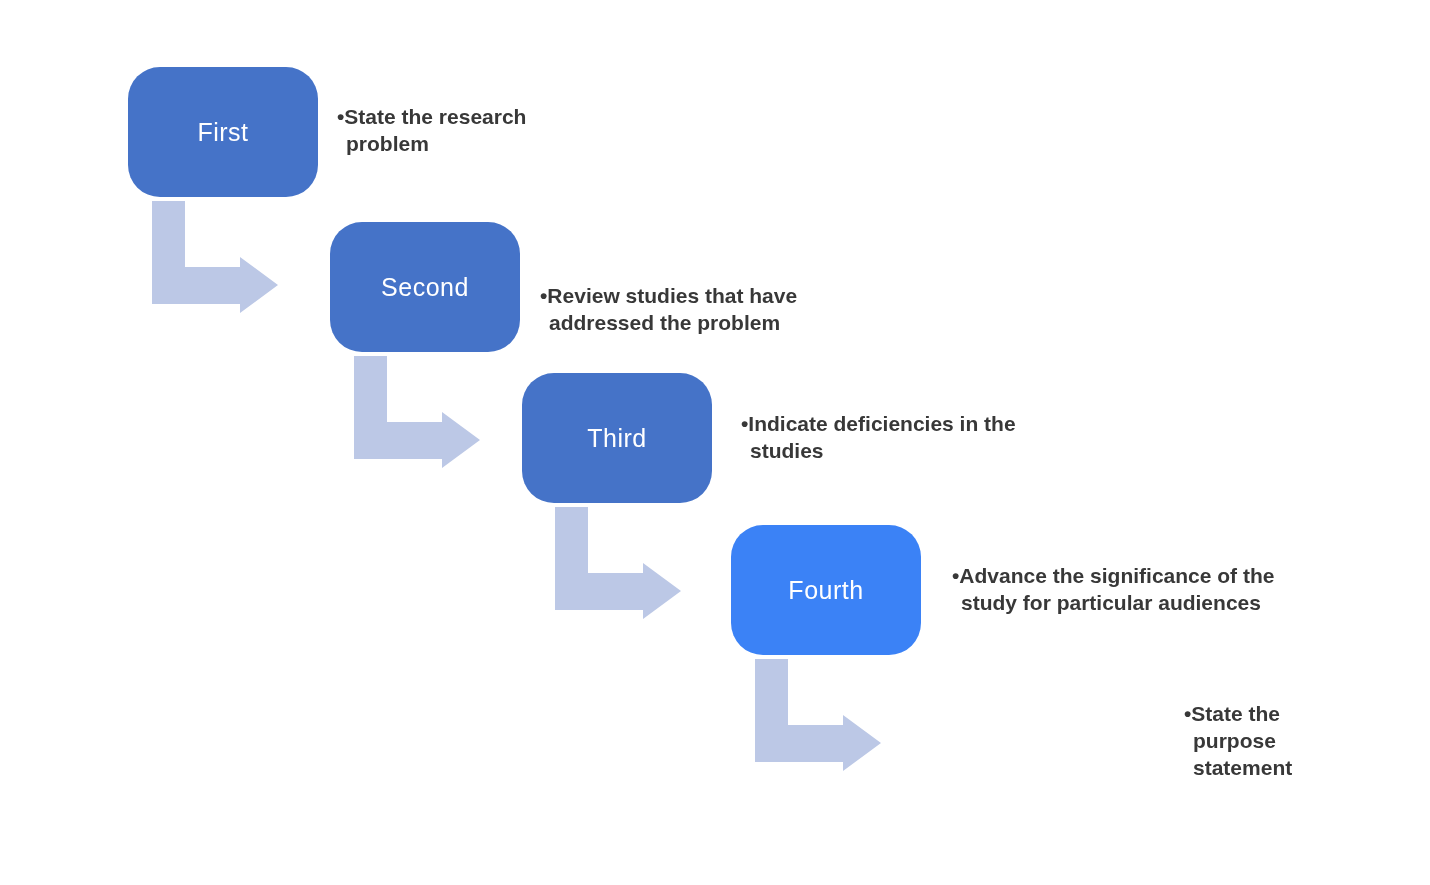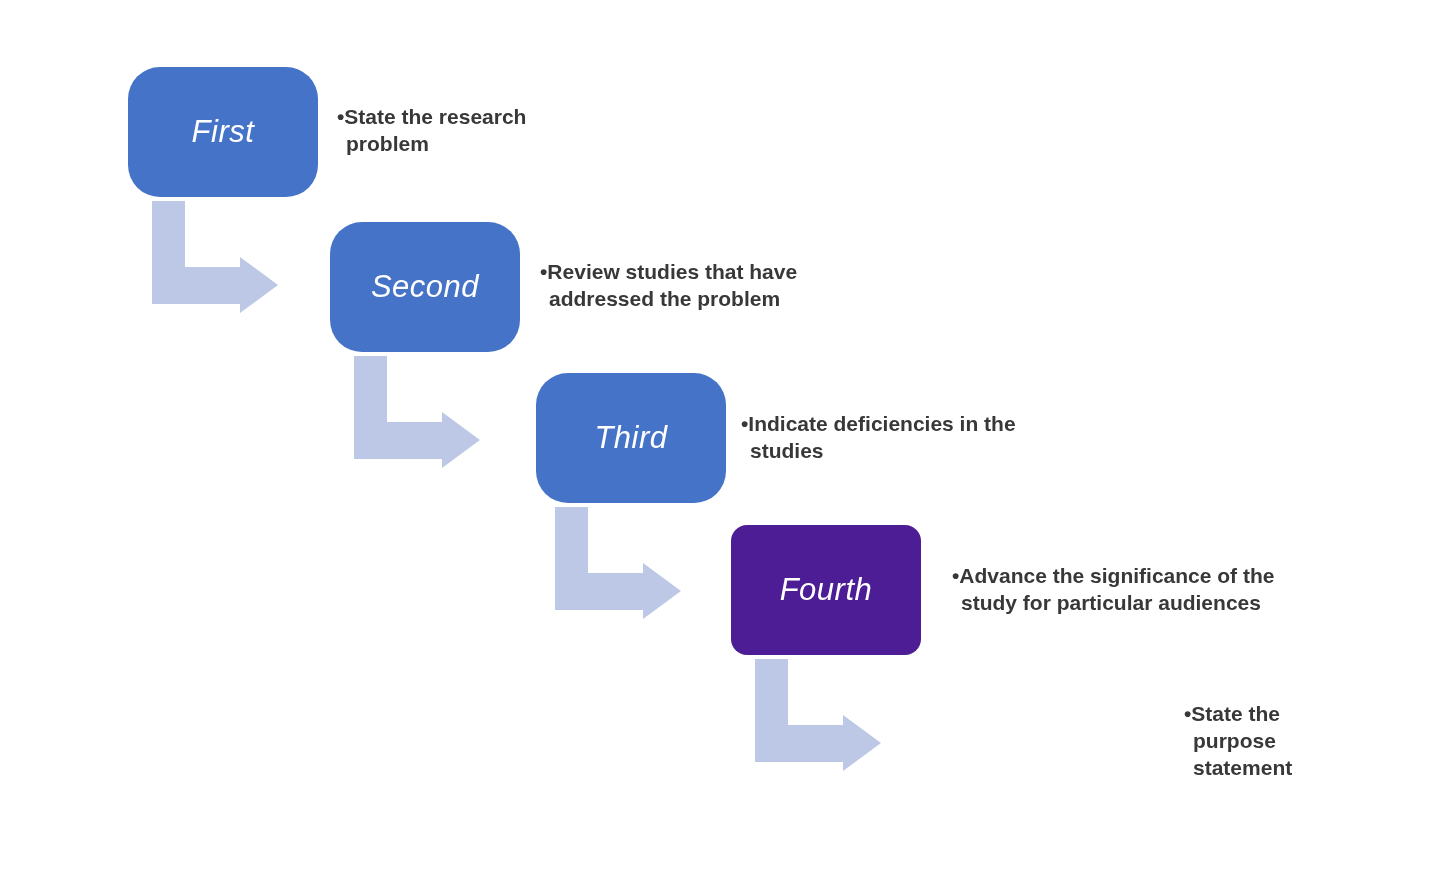--- a/index.html
+++ b/index.html
@@ -19,29 +19,28 @@
     position: absolute;
     width: 190px;
     height: 130px;
     border-radius: 32px;
     display: flex;
     align-items: center;
     justify-content: center;
   }
   .step-label {
     color: #ffffff;
-    font-size: 31px;
+    font-size: 25px;
     font-weight: 400;
     letter-spacing: 0.5px;
     white-space: nowrap;
-    font-style: italic;
   }
   .b1 { left: 128px; top: 67px; }
   .b2 { left: 330px; top: 222px; }
-  .b3 { left: 536px; top: 373px; }
+  .b3 { left: 522px; top: 373px; }
   .b4 { left: 731px; top: 525px; }
   .b5 { left: 935px; top: 677px; }
 
   .elbow-arrow {
     position: absolute;
     width: 128px;
     height: 112px;
   }
   .a1 { left: 152px; top: 201px; }
   .a2 { left: 354px; top: 356px; }
@@ -75,42 +74,42 @@
   </div>
 
   <div class="step-box b2" style="background: rgb(69, 115, 200);">
     <span class="step-label">Second</span>
   </div>
 
   <div class="step-box b3" style="background: rgb(69, 115, 200);">
     <span class="step-label">Third</span>
   </div>
 
-  <div class="step-box b4" style="background: #4c1d95; border-radius: 16px;">
+  <div class="step-box b4" style="background: #3b82f6;">
     <span class="step-label">Fourth</span>
   </div>
 
 
   <svg class="elbow-arrow a1" viewBox="0 0 128 112">
     <polygon points="0,0 33,0 33,66 88,66 88,56 126,84 88,112 88,103 0,103" fill="#BCC8E6"></polygon>
   </svg>
   <svg class="elbow-arrow a2" viewBox="0 0 128 112">
     <polygon points="0,0 33,0 33,66 88,66 88,56 126,84 88,112 88,103 0,103" fill="#BCC8E6"></polygon>
   </svg>
   <svg class="elbow-arrow a3" viewBox="0 0 128 112">
     <polygon points="0,0 33,0 33,66 88,66 88,56 126,84 88,112 88,103 0,103" fill="#BCC8E6"></polygon>
   </svg>
   <svg class="elbow-arrow a4" viewBox="0 0 128 112">
     <polygon points="0,0 33,0 33,66 88,66 88,56 126,84 88,112 88,103 0,103" fill="#BCC8E6"></polygon>
   </svg>
 
   <div class="step-note n1" style="color: rgb(56, 56, 56);">•State the research
 problem</div>
 
-  <div class="step-note n2" style="color: rgb(56, 56, 56);">•Review studies that have
+  <div class="step-note n2" style="color: rgb(56, 56, 56); margin-top: 24px;">•Review studies that have
 addressed the problem</div>
 
   <div class="step-note n4" style="color: rgb(56, 56, 56);">•Advance the significance of the
 study for particular audiences</div>
 
   <div class="step-note n3" style="color: rgb(56, 56, 56);">•Indicate deficiencies in the
 studies</div>
 
   <div class="step-note n5" style="color: rgb(56, 56, 56); margin-left: 36px;">•State the
 purpose

